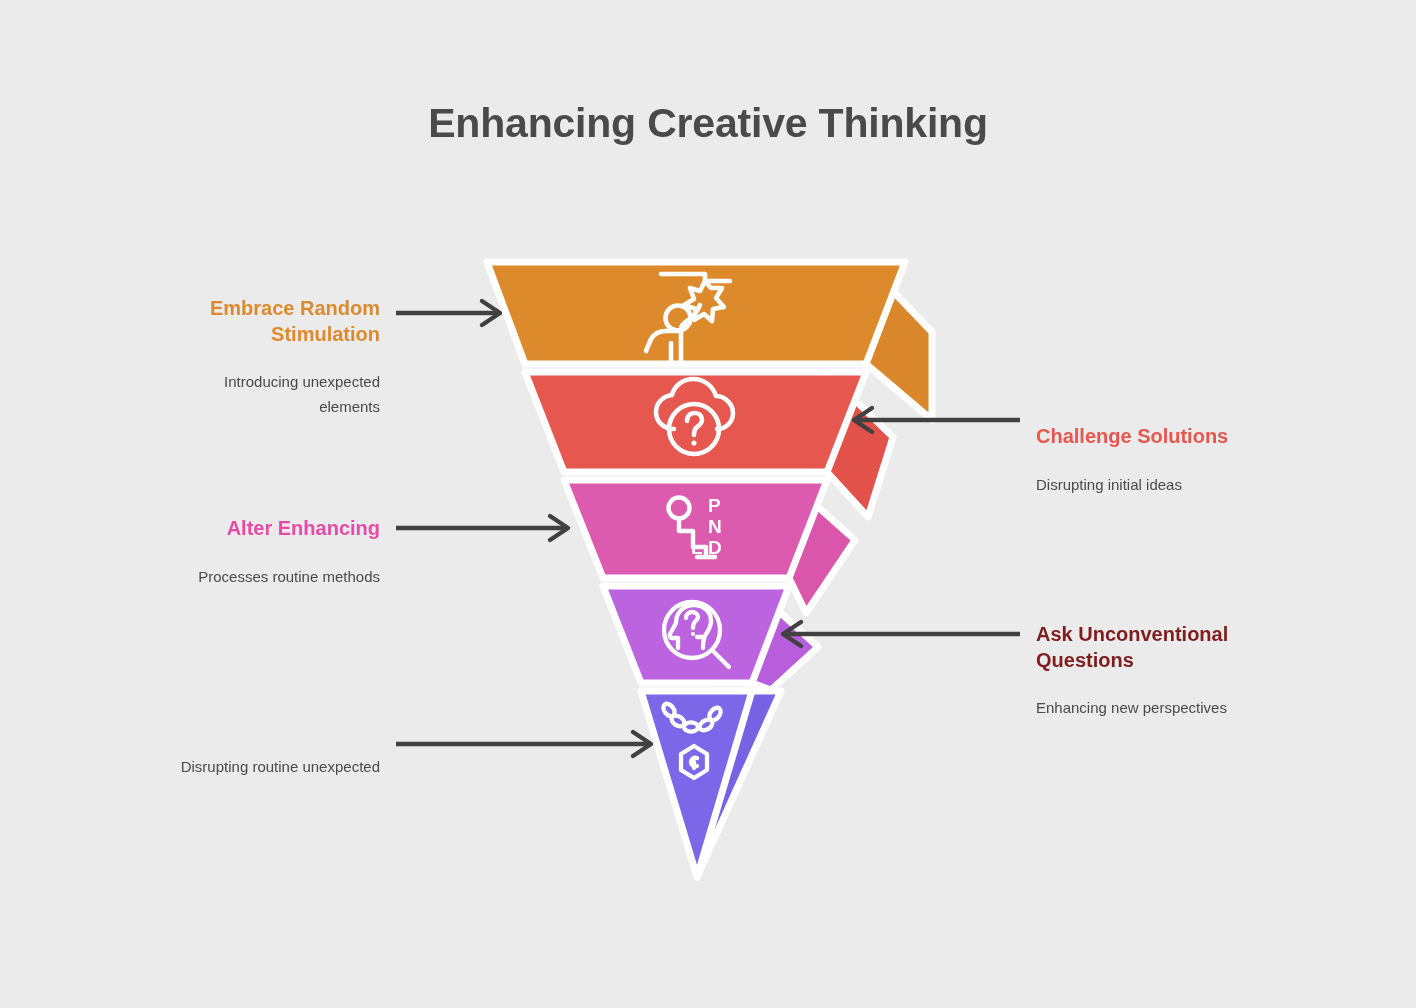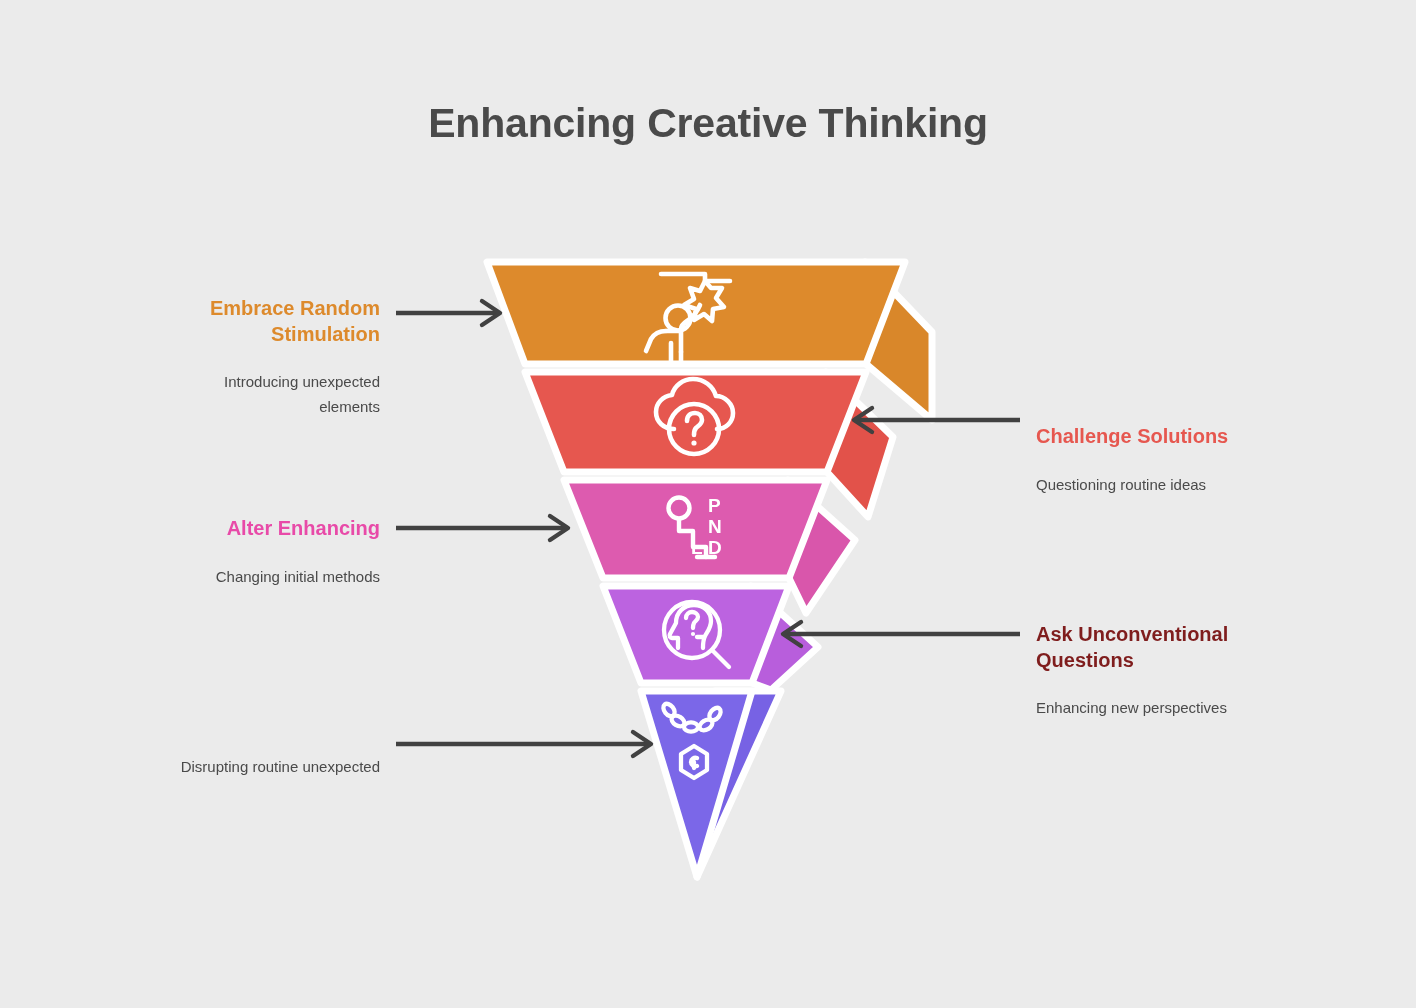--- a/index.html
+++ b/index.html
@@ -186,26 +186,26 @@
 
   <div class="label-block label-left" style="left:110px; top:295px; width:270px;">
     <div class="label-title" style="color:#dd8a2c;">Embrace Random
 Stimulation</div>
     <div class="label-desc desc-gap-1">Introducing unexpected
 elements</div>
   </div>
 
   <div class="label-block label-right" style="left:1036px; top:407px; width:290px;margin-top:16px;">
     <div class="label-title" style="color:#e6574f;">Challenge Solutions</div>
-    <div class="label-desc desc-gap-2">Questioning routine ideas</div>
+    <div class="label-desc desc-gap-2">Disrupting initial ideas</div>
   </div>
 
   <div class="label-block label-left" style="left:110px; top:515px; width:270px;">
     <div class="label-title" style="color:#e84aa8;">Alter Enhancing</div>
-    <div class="label-desc desc-gap-2">Changing initial methods</div>
+    <div class="label-desc desc-gap-2">Processes routine methods</div>
   </div>
 
   <div class="label-block label-right" style="left:1036px; top:621px; width:290px;">
     <div class="label-title" style="color:#7f1d1d;">Ask Unconventional
 Questions</div>
     <div class="label-desc desc-gap-1">Enhancing new perspectives</div>
   </div>
 
   <div class="label-block label-left" style="left:110px; top:731px; width:270px;">
     <div class="label-desc desc-gap-2">Disrupting routine unexpected</div>

